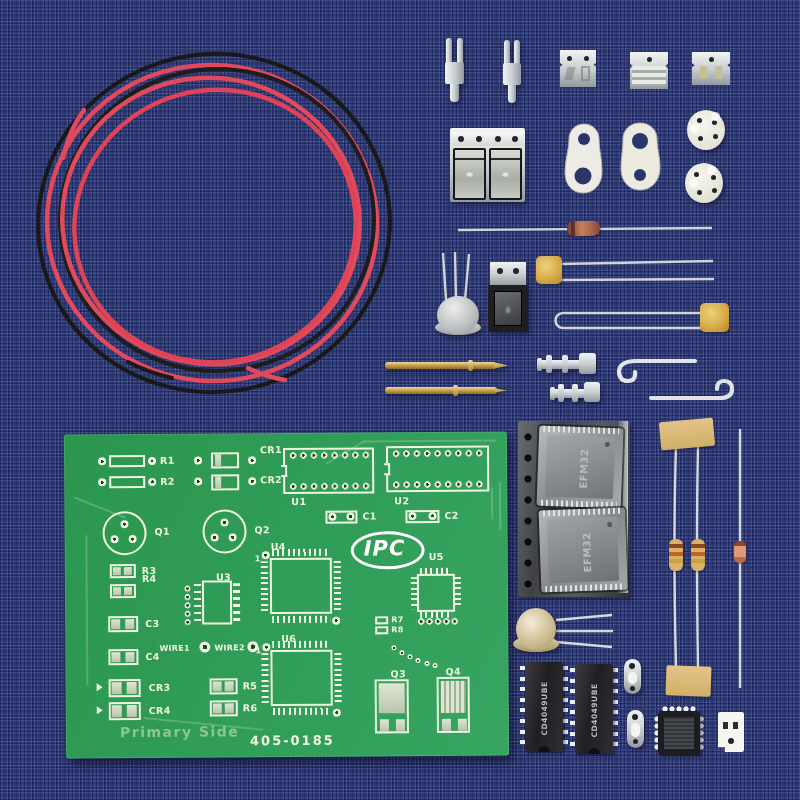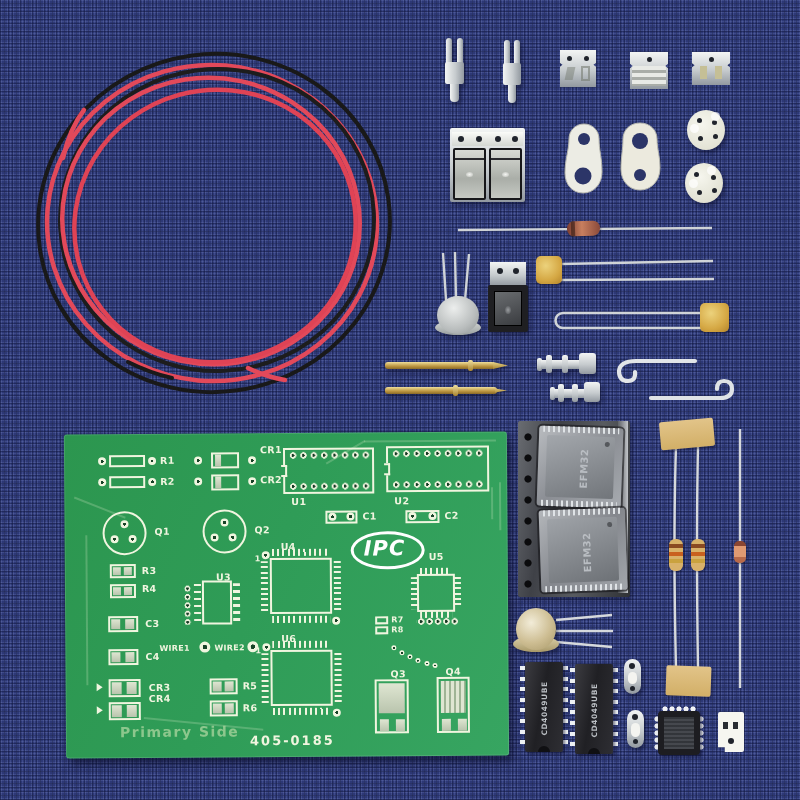--- a/index.html
+++ b/index.html
@@ -135,21 +135,21 @@
     <span style="left:299px;top:106px;color:#fff;font-weight:900;font-style:italic;font-size:21px;letter-spacing:1px;line-height:1">IPC</span>
     <span class="ref" style="left:364px;top:120px">U5</span>
 
     <div class="sout" style="left:352px;top:142px;width:38px;height:38px"></div>
     <div class="tickh" style="left:355px;top:136px;width:32px"></div>
     <div class="tickh" style="left:355px;top:179px;width:32px"></div>
     <div class="tickv" style="left:346px;top:145px;height:32px"></div>
     <div class="tickv" style="left:389px;top:145px;height:32px"></div>
     <div class="hrow" style="left:351px;top:186px;width:42px;background-size:8.4px 7px"></div>
 
-    <span class="ref" style="left:216px;top:109px">U4</span>
+    <span class="ref" style="left:206px;top:109px">U4</span>
     <span class="ref sm" style="left:190px;top:122px">1</span>
     <div class="pad" style="left:197px;top:118px"></div>
     <div class="sout" style="left:205px;top:125px;width:62px;height:56px"></div>
     <div class="tickh" style="left:207px;top:116px;width:58px"></div>
     <div class="tickh" style="left:207px;top:183px;width:58px"></div>
     <div class="tickv" style="left:196px;top:128px;height:51px"></div>
     <div class="tickv" style="left:269px;top:128px;height:51px"></div>
     <div class="pad" style="left:267px;top:184px"></div>
 
     <span class="ref" style="left:216px;top:201px">U6</span>
@@ -168,39 +168,39 @@
     <div style="left:168px;top:150px;width:7px;height:38px;background-image:repeating-linear-gradient(180deg,var(--silk) 0 2.5px,rgba(0,0,0,0) 2.5px 7px)"></div>
     <div class="hcol" style="left:119px;top:151px;height:40px"></div>
 
     <div class="sout" style="left:45px;top:130px;width:26px;height:14px"></div>
     <div class="tpad" style="left:48px;top:133px;width:8px;height:8px"></div>
     <div class="tpad" style="left:59px;top:133px;width:8px;height:8px"></div>
     <span class="ref" style="left:77px;top:132px">R3</span>
     <div class="sout" style="left:45px;top:150px;width:26px;height:14px"></div>
     <div class="tpad" style="left:48px;top:153px;width:8px;height:8px"></div>
     <div class="tpad" style="left:59px;top:153px;width:8px;height:8px"></div>
-    <span class="ref" style="left:77px;top:150px">R4</span>
+    <span class="ref" style="left:77px;top:140px">R4</span>
     <div class="sout" style="left:43px;top:182px;width:30px;height:16px"></div>
     <div class="tpad" style="left:46px;top:185px;width:9px;height:10px"></div>
     <div class="tpad" style="left:60px;top:185px;width:9px;height:10px"></div>
     <span class="ref" style="left:80px;top:185px">C3</span>
     <div class="sout" style="left:43px;top:215px;width:30px;height:16px"></div>
     <div class="tpad" style="left:46px;top:218px;width:9px;height:10px"></div>
     <div class="tpad" style="left:60px;top:218px;width:9px;height:10px"></div>
     <span class="ref" style="left:80px;top:218px">C4</span>
     <div style="left:31px;top:249px;width:0;height:0;border-top:4px solid rgba(0,0,0,0);border-bottom:4px solid rgba(0,0,0,0);border-left:6px solid var(--silk)"></div>
     <div class="sout" style="left:43px;top:245px;width:32px;height:18px"></div>
     <div class="tpad" style="left:46px;top:248px;width:10px;height:12px"></div>
     <div class="tpad" style="left:61px;top:248px;width:10px;height:12px"></div>
     <span class="ref" style="left:83px;top:249px">CR3</span>
     <div style="left:31px;top:272px;width:0;height:0;border-top:4px solid rgba(0,0,0,0);border-bottom:4px solid rgba(0,0,0,0);border-left:6px solid var(--silk)"></div>
     <div class="sout" style="left:43px;top:268px;width:32px;height:18px"></div>
     <div class="tpad" style="left:46px;top:271px;width:10px;height:12px"></div>
     <div class="tpad" style="left:61px;top:271px;width:10px;height:12px"></div>
-    <span class="ref" style="left:83px;top:260px">CR4</span>
+    <span class="ref" style="left:83px;top:272px">CR4</span>
 
     <span class="ref sm" style="left:94px;top:211px">WIRE1</span>
     <div class="donut" style="left:134px;top:208px"></div>
     <span class="ref sm" style="left:149px;top:211px">WIRE2</span>
     <div class="donut" style="left:182px;top:208px"></div>
 
     <div class="sout" style="left:144px;top:245px;width:28px;height:16px"></div>
     <div class="tpad" style="left:147px;top:248px;width:9px;height:10px"></div>
     <div class="tpad" style="left:159px;top:248px;width:9px;height:10px"></div>
     <span class="ref" style="left:177px;top:248px">R5</span>

